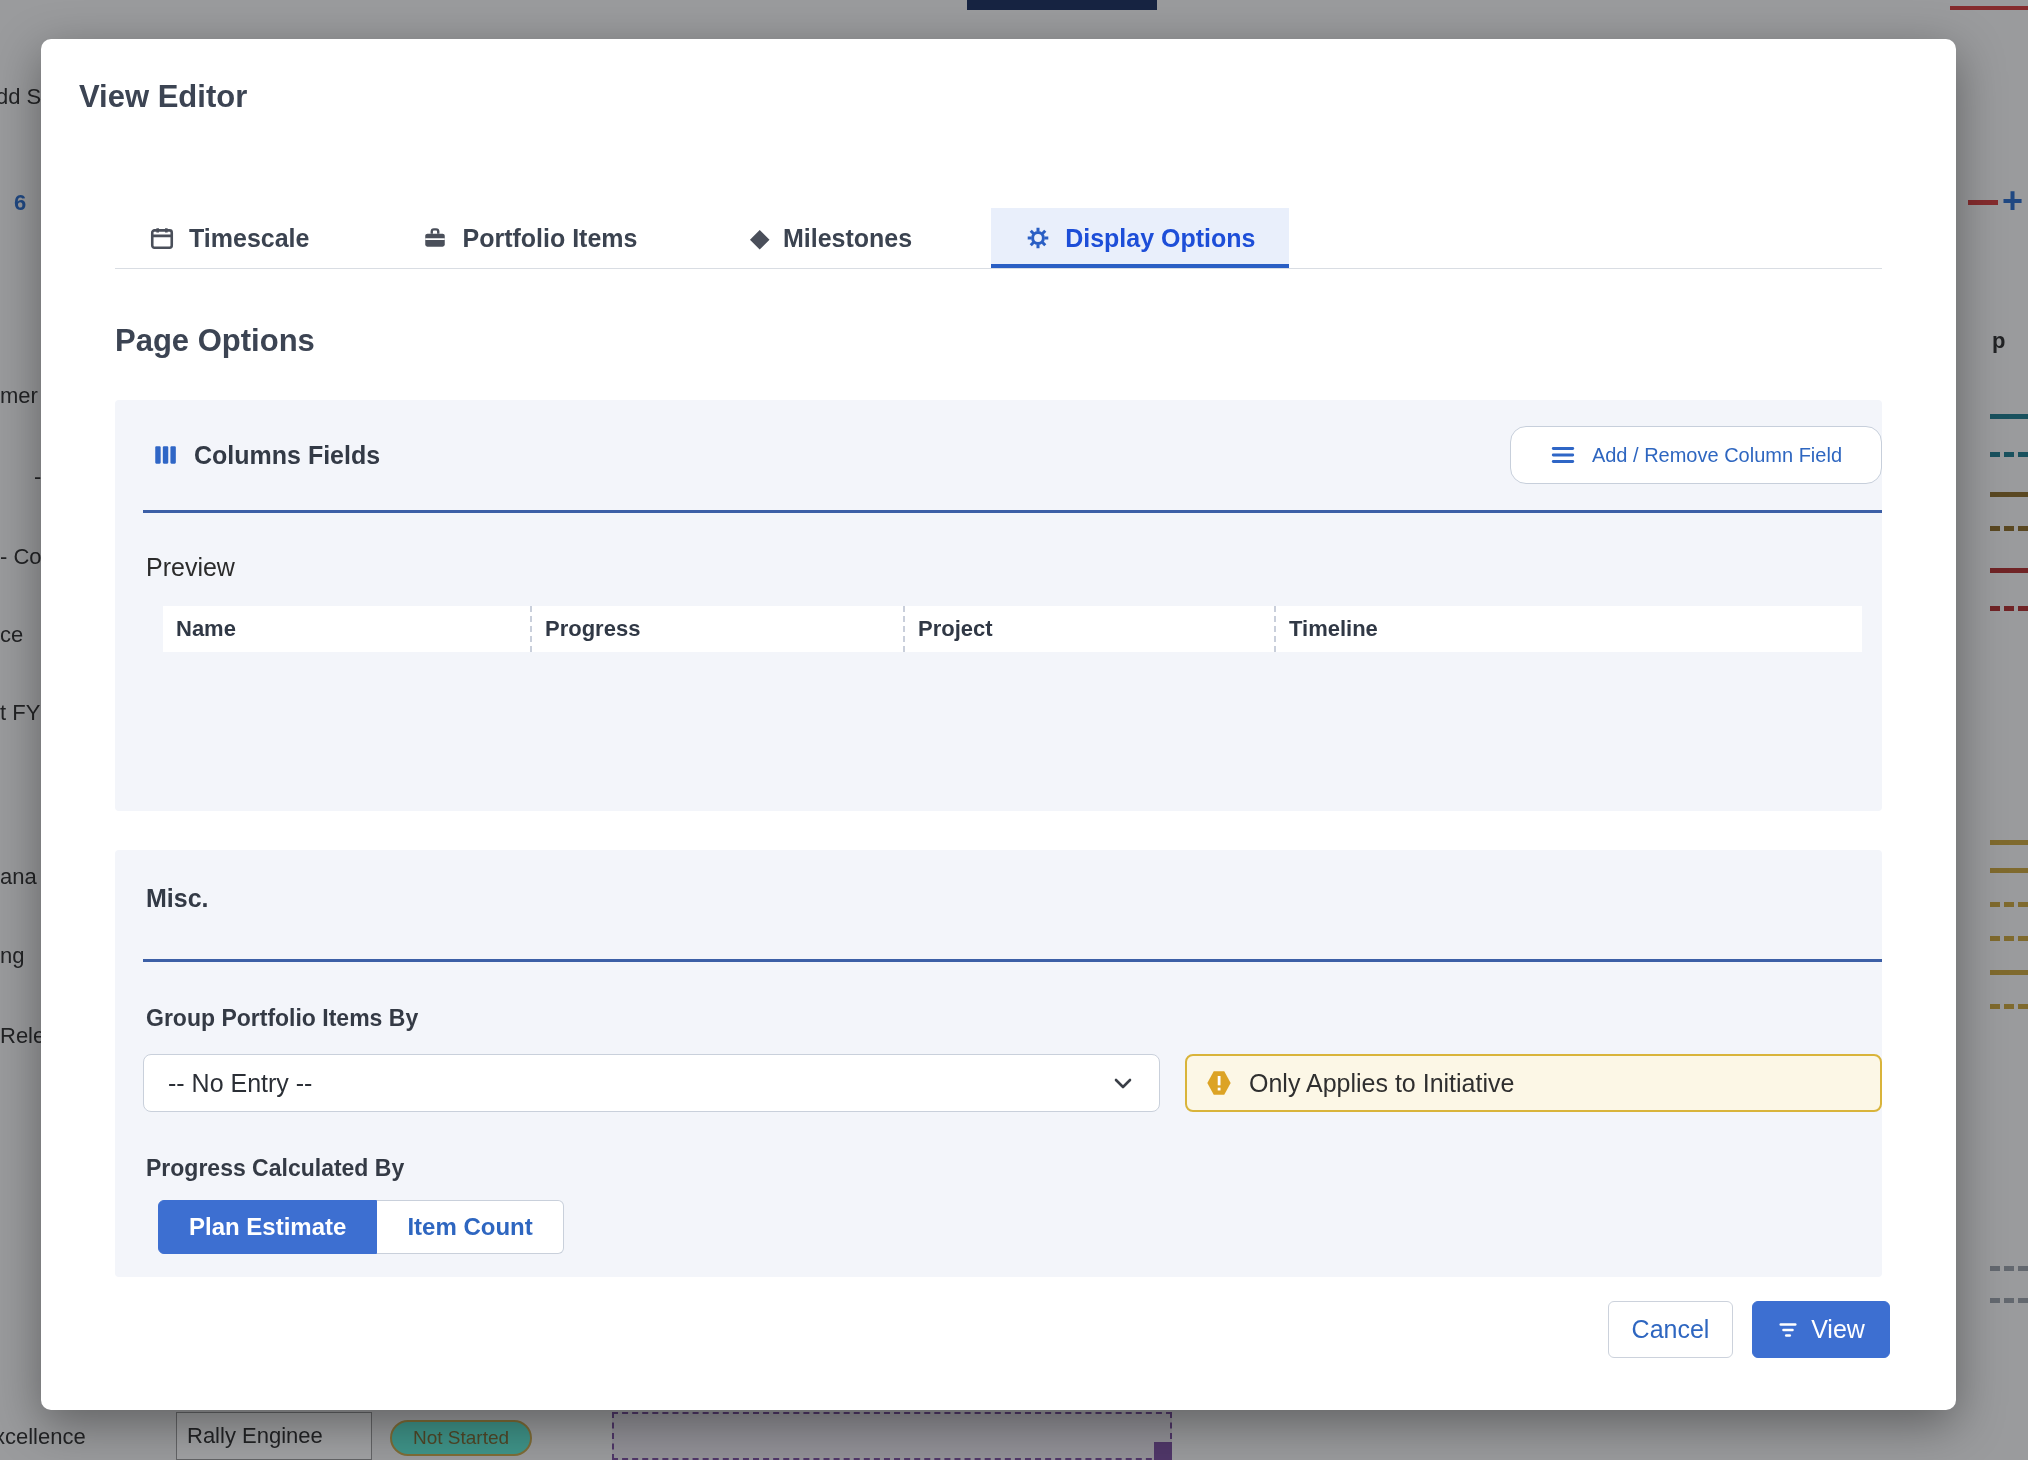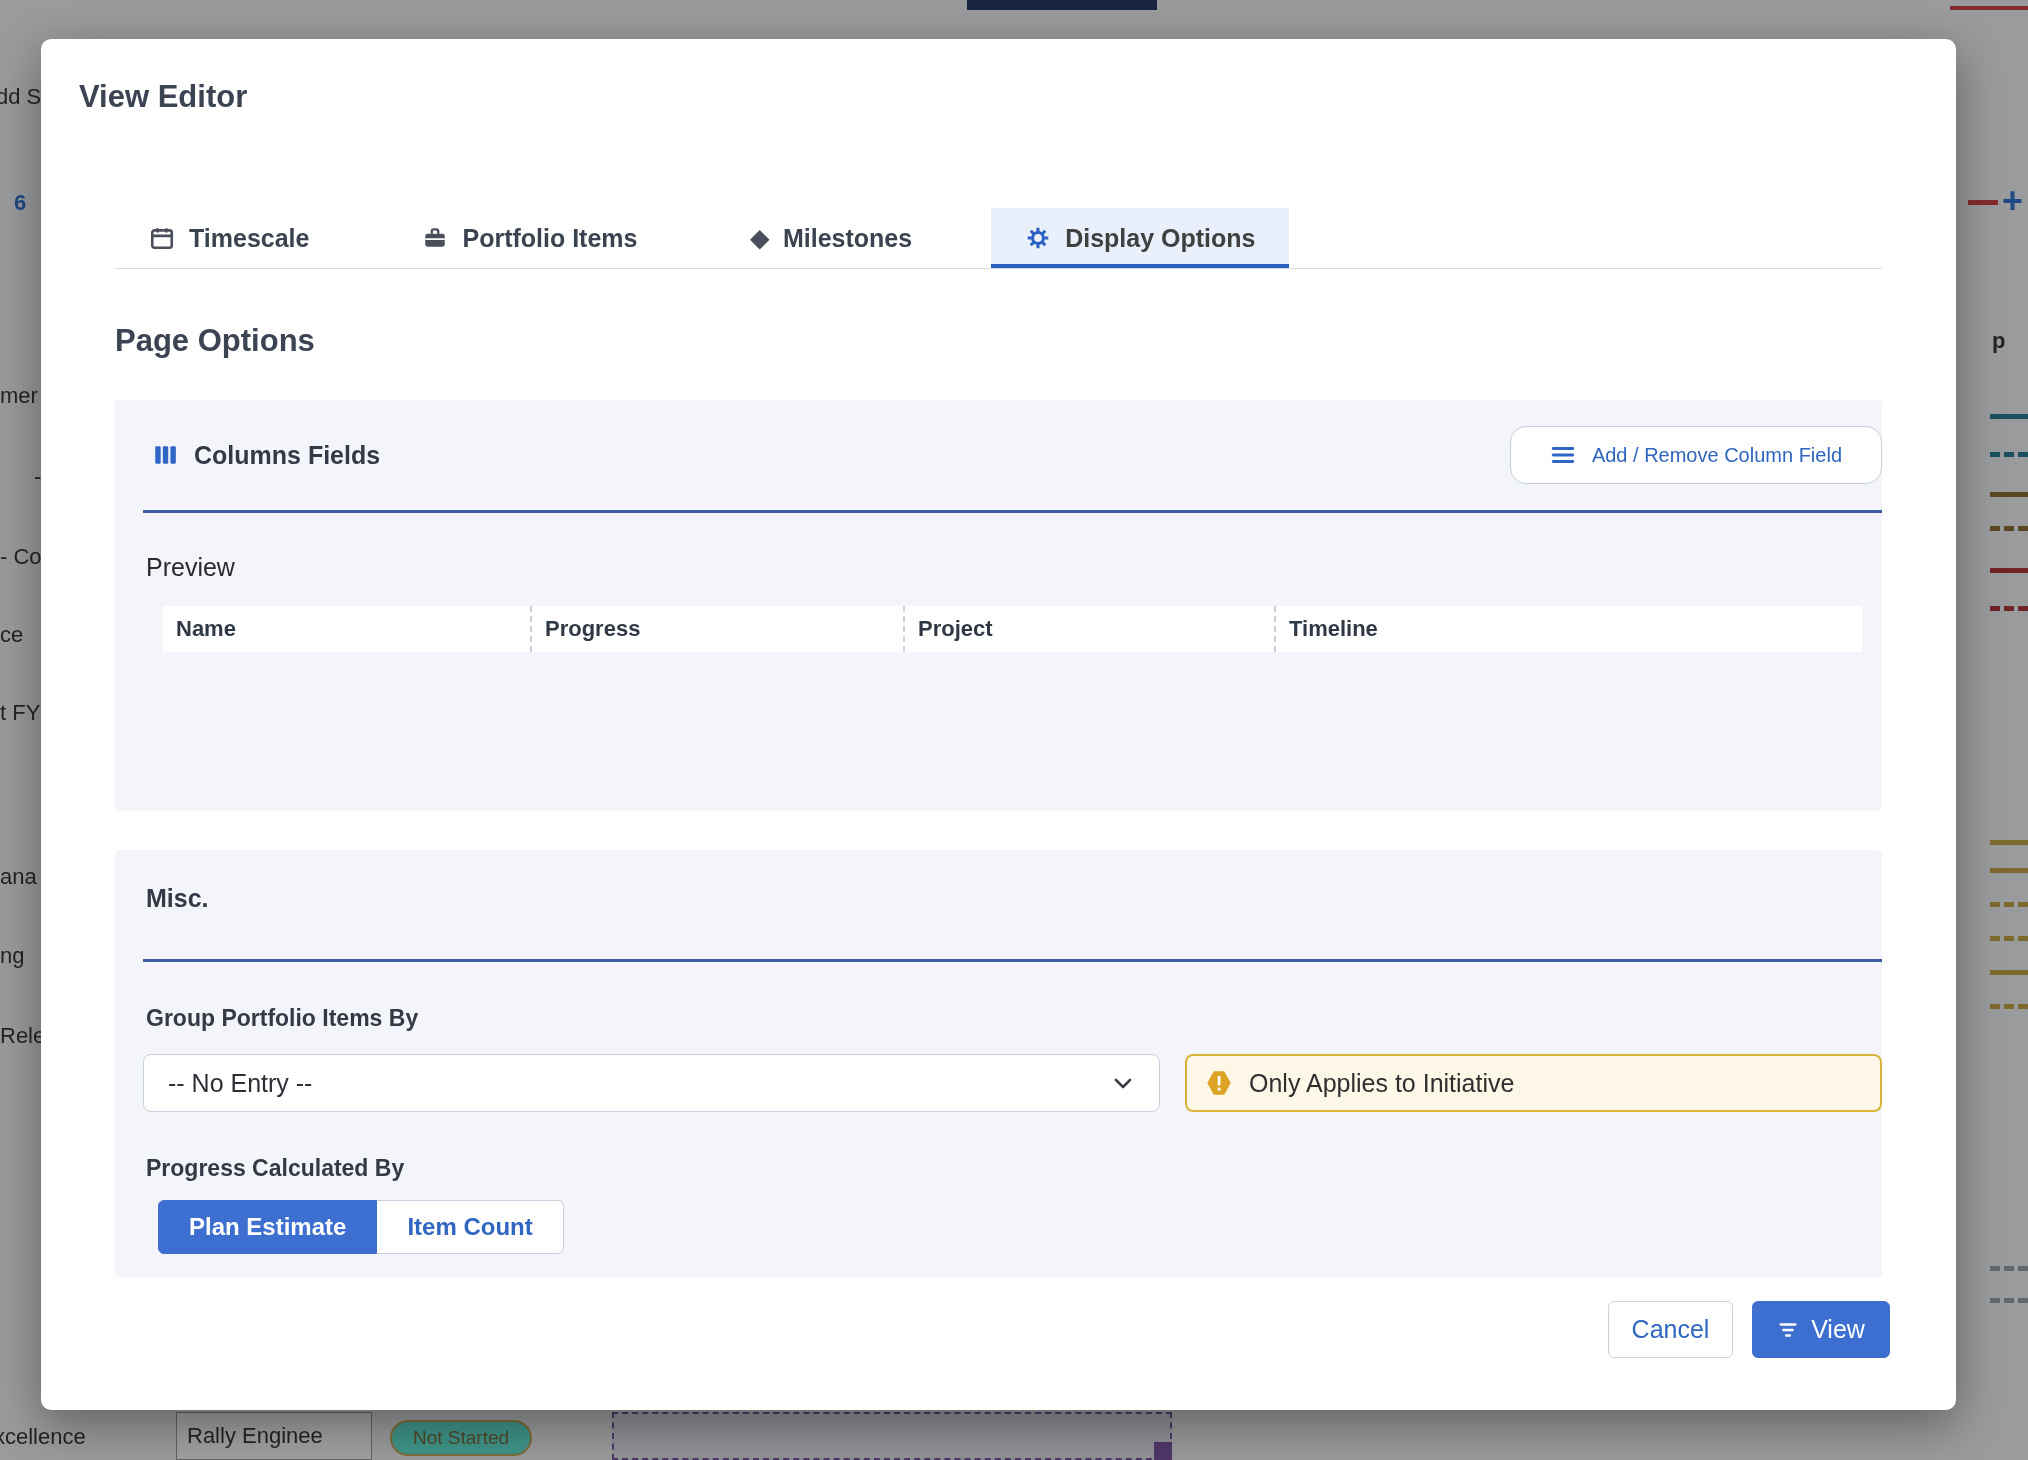--- a/index.html
+++ b/index.html
@@ -34,21 +34,21 @@
   .modal { position:absolute; left:41px; top:39px; width:1915px; height:1371px; background:#ffffff;
            border-radius:10px; box-shadow:0 14px 48px rgba(0,0,0,0.38); overflow:hidden; }
   .modal-title { margin:39px 0 0 38px; font-size:31px; font-weight:bold; color:#3c4453; line-height:38px; }
 
   
   .tabs { margin:92px 74px 0 74px; display:flex; align-items:stretch; height:61px;
           border-bottom:1px solid #d9dde3; }
   .tab { display:flex; align-items:center; gap:14px; padding:0 34px; margin-right:45px;
          font-size:25px; font-weight:bold; color:#3b4350; cursor:pointer; }
   .tab .ticon { display:flex; align-items:center; }
-  .tab.active { background:#e9effb; color:#404040; box-shadow:inset 0 -4px 0 0 #2a5fc4; }
+  .tab.active { background:#e9effb; color:#1d4ed8; box-shadow:inset 0 -4px 0 0 #2a5fc4; }
 
   .section-title { margin:54px 0 0 74px; font-size:31px; font-weight:bold; color:#3c4453; line-height:36px; }
 
   .panel { margin:39px 74px 0 74px; width:1767px; background:#f3f5fa; border-radius:4px; position:relative; }
   .panel1 { height:411px; margin-top:41px; }
   .panel2 { height:427px; }
 
   .panel-head { display:flex; align-items:center; justify-content:space-between;
                 padding:26px 0 0 37px; height:84px; }
   .panel-head-left { display:flex; align-items:center; gap:16px; }

